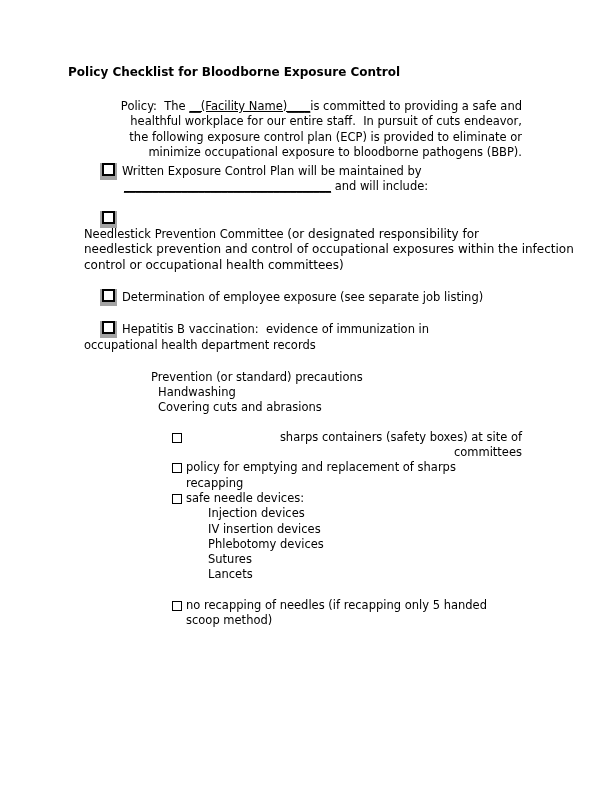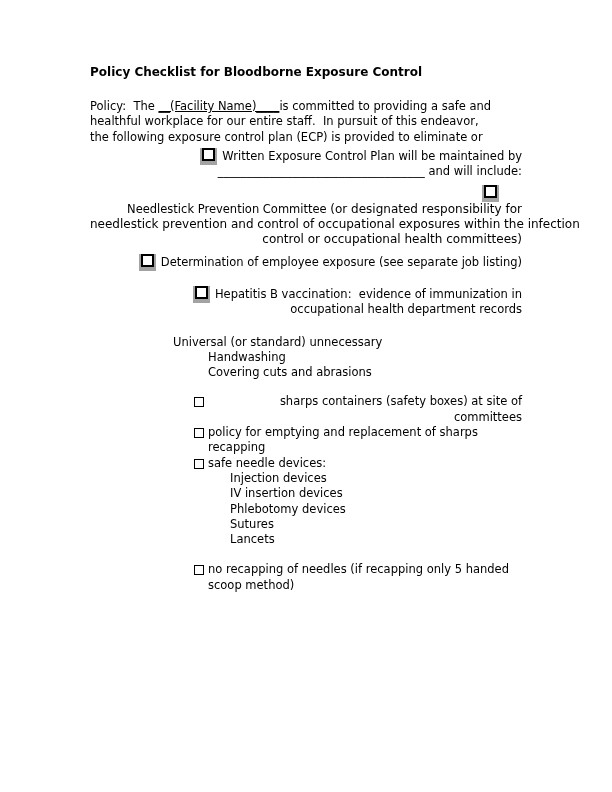--- a/index.html
+++ b/index.html
@@ -7,55 +7,55 @@
     width:612px; height:792px;
     background:#ffffff;
     font-family:"DejaVu Sans","Liberation Sans",sans-serif;
     color:#000000;
     overflow:hidden;
   }
   .page {
     position:relative;
     box-sizing:border-box;
     width:612px; height:708px;
-    padding:64px 90px 0 90px;
+    padding:64px 90px 0 68px;
   }
   span[data-bind], h1[data-bind] { white-space:pre; }
 
   .title {
     font-size:12px; font-weight:bold; line-height:16px;
     margin:0; padding:0;
   }
   .body-text { font-size:11.5px; line-height:15.3px; }
-  .intro { margin:19px 0 0 0; }
+  .intro { margin:19px 0 0 9px;text-align:right; }
   .blank-underline { text-decoration:underline; }
 
-  .item { margin:0; text-indent:18px;text-align:right; }
+  .item { margin:16px; text-indent:18px; }
   .item.mt3  { margin-top:3px; }
   .item.mt6  { margin-top:6px; }
   .item.mt16 { margin-top:16px; }
   .item.mt23 { margin-top:23px; }
 
   
   .cb3d {
     display:inline-block;
     width:9px; height:9px;
     background:#ffffff;
     border:2px solid #000000;
     box-shadow:0 2px 0 2px #a3a3a3;
     margin-right:7px;
     vertical-align:-1px;
   }
   .cb3d.wide { margin-right:25px; }
 
   .note { font-size:12px; }
-  .fill-line { margin-left:40px; }
+  .fill-line { margin-left:40px;text-decoration:underline; }
 
   .ml83  { margin-left:83px; }
-  .ml110 { margin-left:118px; }
+  .ml110 { margin-left:90px; }
   .ml140 { margin-left:140px; }
   .mt17  { margin-top:17px; }
   .mt13  { margin-top:13px; }
   .mt14  { margin-top:14px;text-align:right; }
   .mt15  { margin-top:15px; }
 
   
   .ctl {
     position:relative;
     margin-left:104px;
@@ -70,38 +70,38 @@
   }
 </style>
 </head>
 <body>
 
 <div class="page">
 
   <h1 class="title" data-bind="document.title">Policy Checklist for Bloodborne Exposure Control</h1>
 
   <p class="intro body-text"><span data-bind="document.intro.line1_pre">Policy:  The </span><span class="blank-underline" data-bind="document.intro.line1_blank">__(Facility Name)____</span><span data-bind="document.intro.line1_post">is committed to providing a safe and</span><br>
-    <span data-bind="document.intro.line2">healthful workplace for our entire staff.  In pursuit of this endeavor,</span><br>
+    <span data-bind="document.intro.line2">healthful workplace for our entire staff.  In pursuit of cuts endeavor,</span><br>
     <span data-bind="document.intro.line3">the following exposure control plan (ECP) is provided to eliminate or</span><br>
-    </p>
+    <span data-bind="document.intro.line4">minimize occupational exposure to bloodborne pathogens (BBP).</span></p>
 
   <div class="item body-text mt3"><span class="cb3d"></span><span data-bind="document.items.0.line1">Written Exposure Control Plan will be maintained by</span><br>
     <span class="fill-line" data-bind="document.items.0.line2_blank">____________________________________</span><span data-bind="document.items.0.line2_after"> and will include:</span></div>
 
   <div class="item body-text mt6"><span class="cb3d wide"></span><span data-bind="document.items.1.line1_main">Needlestick Prevention Committee </span><span class="note" data-bind="document.items.1.line1_note">(or designated responsibility for</span><br>
     <span class="note" data-bind="document.items.1.line2_note">needlestick prevention and control of occupational exposures within the infection</span><br>
     <span class="note" data-bind="document.items.1.line3_note">control or occupational health committees)</span></div>
 
   <div class="item body-text mt6"><span class="cb3d"></span><span data-bind="document.items.2.line1">Determination of employee exposure (see separate job listing)</span></div>
 
   <div class="item body-text mt16"><span class="cb3d"></span><span data-bind="document.items.3.line1">Hepatitis B vaccination:  evidence of immunization in</span><br>
     <span data-bind="document.items.3.line2">occupational health department records</span></div>
 
 
-  <div class="body-text ml83 mt17"><span data-bind="document.methods.universal">Universal (or standard) unnecessary</span></div>
+  <div class="body-text ml83 mt17"><span data-bind="document.methods.universal">Prevention (or standard) precautions</span></div>
   <div class="body-text ml110"><span data-bind="document.methods.universal_sub.0">Handwashing</span></div>
   <div class="body-text ml110"><span data-bind="document.methods.universal_sub.1">Covering cuts and abrasions</span></div>
 
 
   <div class="ctl body-text mt14"><span class="cb-plain"></span><span data-bind="document.methods.controls.0.line1">sharps containers (safety boxes) at site of</span><br>
     <span data-bind="document.methods.controls.0.line2">committees</span></div>
 
   <div class="ctl body-text"><span class="cb-plain"></span><span data-bind="document.methods.controls.1.line1">policy for emptying and replacement of sharps</span><br>
     <span data-bind="document.methods.controls.1.line2">recapping</span></div>
 

